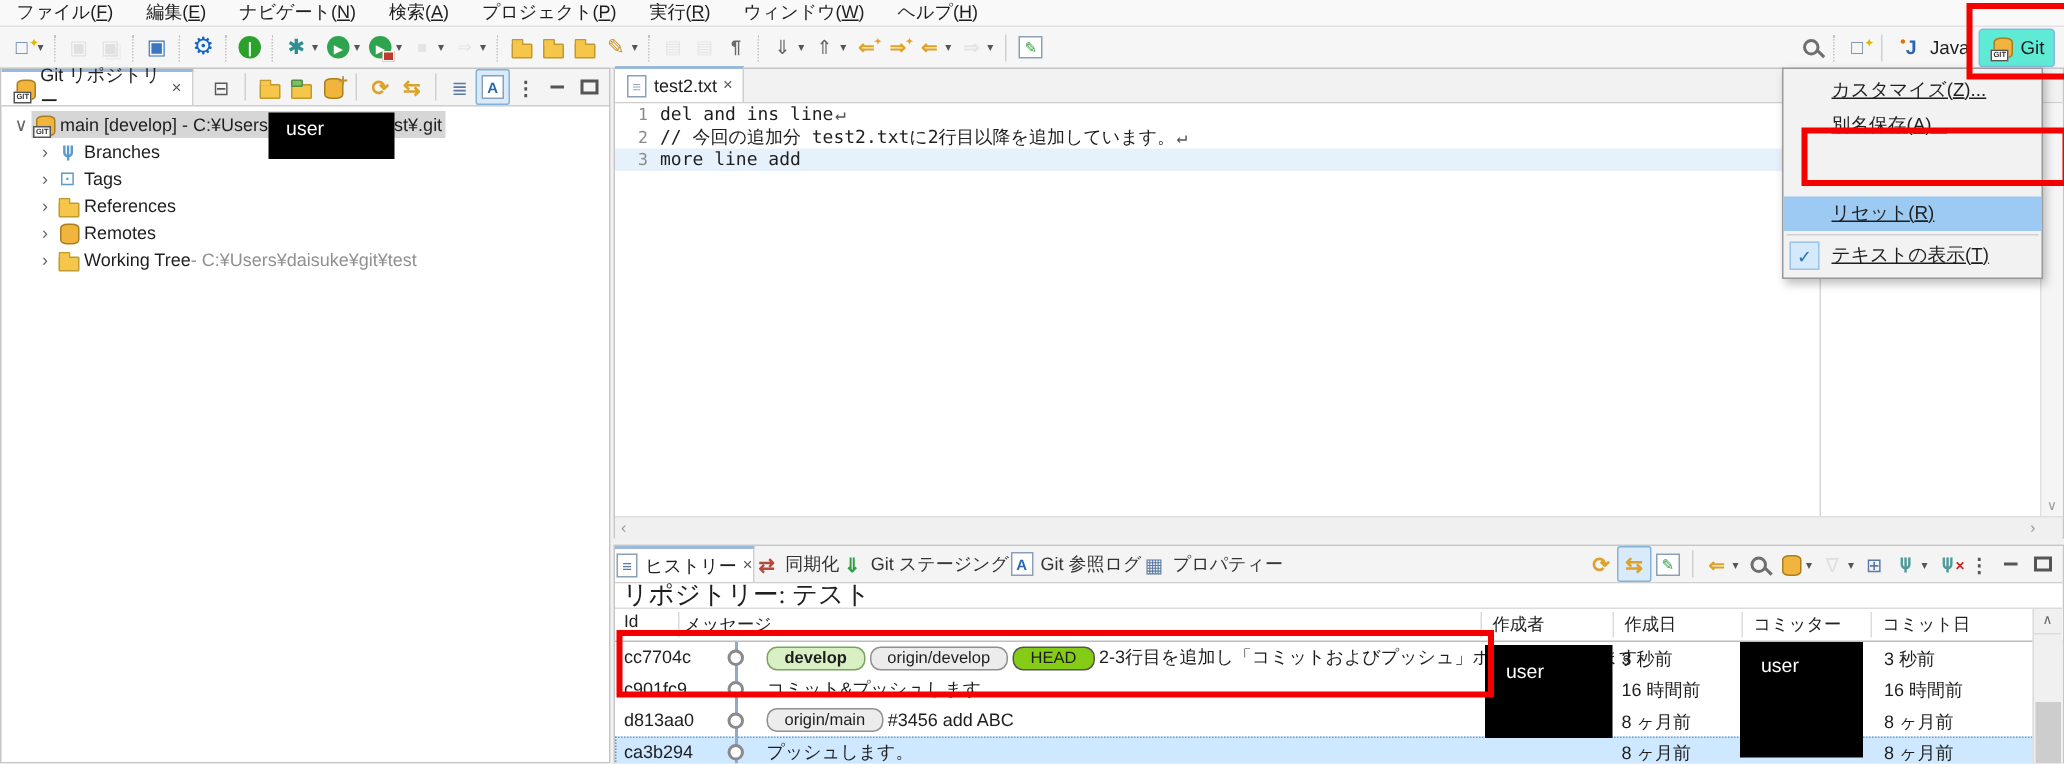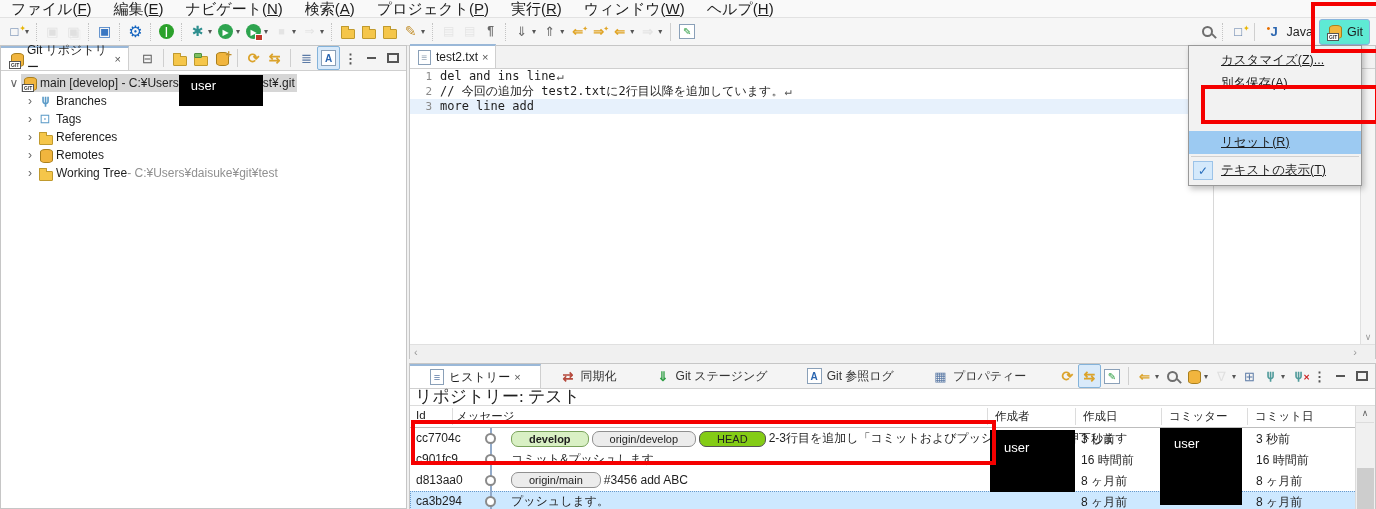--- a/index.html
+++ b/index.html
@@ -2,21 +2,21 @@
 <html><head>
 <meta charset="utf-8">
 <style>
   html,body{margin:0;padding:0;background:#e8e8e8;}
   .app{position:relative;width:1376px;height:509px;background:#f1f1f1;
        font-family:"Liberation Sans",sans-serif;font-size:12px;color:#1e1e1e;
        overflow:hidden;user-select:none;}
   
   #menubar{position:absolute;left:0;top:0;width:1376px;height:17px;background:#f9f9f9;
            border-bottom:1px solid #e2e2e2;display:flex;align-items:center;}
-  .menu-item{padding:0 11px;font-size:15px;line-height:17px;cursor:default;}
+  .menu-item{padding:0 11px;font-size:12px;line-height:17px;cursor:default;}
   .menu-item u{text-decoration:underline;}
   
   #toolbar{position:absolute;left:0;top:18px;width:1376px;height:27px;background:#f6f6f6;
            border-bottom:1px solid #d8d8d8;display:flex;align-items:center;}
   #tbLeft{display:flex;align-items:center;padding-left:4px;}
   #tbRight{margin-left:auto;display:flex;align-items:center;padding-right:6px;}
   .tb-btn{display:inline-flex;align-items:center;height:22px;padding:0 2px;border-radius:2px;}
   .tb-btn.selected{background:#d9eafa;border:1px solid #84b3da;}
   .tb-sep{width:1px;height:18px;border-left:1px dotted #c4c4c4;margin:0 4px;}
   .tb-pipe{width:1px;height:18px;background:#cfcfcf;margin:0 5px;}
@@ -117,36 +117,36 @@
   .eline.current{background:#e7f1fc;}
   .eline .lnum{position:absolute;left:0;top:0;width:22px;text-align:right;color:#8a8a8a;font-size:11px;}
   .eline .eol{color:#555;margin-left:1px;}
   #printMargin{position:absolute;left:803px;top:0;bottom:0;width:1px;background:#d8d8d8;}
   #vScroll{position:absolute;right:0;top:0;bottom:0;width:14px;background:#f5f5f5;border-left:1px solid #e0e0e0;}
   #vScroll .arr{position:absolute;bottom:2px;left:0;width:14px;text-align:center;color:#999;font-size:9px;}
   #hScroll{height:16px;background:#f0f0f0;border-top:1px solid #e0e0e0;position:relative;}
   #hScroll .arr{position:absolute;top:1px;color:#999;font-size:11px;}
   
   #histTabs{display:flex;align-items:center;height:24px;}
-  .htab{display:inline-flex;align-items:center;gap:4px;padding:0 19px;height:24px;font-size:12px;box-sizing:border-box;}
+  .htab{display:inline-flex;align-items:center;gap:4px;padding:0 0;height:24px;font-size:12px;box-sizing:border-box;}
   .htab.active{background:#fff;border-right:1px solid #cfcfcf;border-top:2px solid #9ab8d8;}
   #repoLabel{height:16px;line-height:15px;font-size:17px;padding-left:5px;border-bottom:1px solid #dcdcdc;background:#fff;font-family:Liberation Serif, serif;}
   #histTable{position:relative;height:106px;background:#fff;}
   #histHeader{position:relative;height:21px;border-bottom:1px solid #bdbdbd;background:#fff;}
   #histHeader .hc{position:absolute;top:3px;font-size:11.5px;color:#222;}
   #histHeader .hsep{position:absolute;top:2px;bottom:2px;width:1px;background:#dcdcdc;}
   #histRows{position:relative;height:84px;overflow:hidden;}
   .hrow{position:absolute;left:0;width:947px;height:21px;}
   .hrow.rowsel{background:#cde8ff;outline:1px dotted #6699cc;outline-offset:-1px;}
   .cell{position:absolute;top:3px;font-size:12px;white-space:nowrap;}
   .c-id{left:6px;}
   .c-msg{left:101px;display:flex;align-items:center;gap:3px;top:2px;}
   .c-created{left:671px;}
   .c-committed{left:846px;}
-  .badge{display:inline-block;border-radius:7px;padding:0 17px;height:14px;line-height:14px;font-size:11px;background:#ececec;border:1px solid #909090;}
+  .badge{display:inline-block;border-radius:7px;padding:0 11px;height:14px;line-height:14px;font-size:11px;background:#ececec;border:1px solid #909090;}
   .badge.green{background:#d9f0c4;border-color:#7aa35c;font-weight:bold;}
   .badge.head{background:#84cc16;border-color:#555;font-weight:normal;}
   #gline{position:absolute;left:80px;top:0;bottom:0;width:2px;background:#92aac9;}
   .gnode{position:absolute;left:75px;width:7px;height:7px;background:#fff;border:2px solid #8a8a8a;border-radius:50%;z-index:2;}
   #tScroll{position:absolute;right:0;top:0;bottom:0;width:19px;background:#f0f0f0;border-left:1px solid #dcdcdc;}
   #tScroll .up{position:absolute;top:0;left:0;width:18px;height:16px;background:#f0f0f0;border-bottom:1px solid #dcdcdc;text-align:center;line-height:15px;color:#666;font-size:9px;}
   #tScroll .thumb{position:absolute;left:1px;right:1px;top:62px;height:44px;background:#cdcdcd;}
   
   .overlay{position:absolute;box-sizing:border-box;text-decoration:underline;}
   #ctxMenu{left:1188px;top:45px;width:174px;min-height:121px;background:#f2f2f2;border:1px solid #999;

